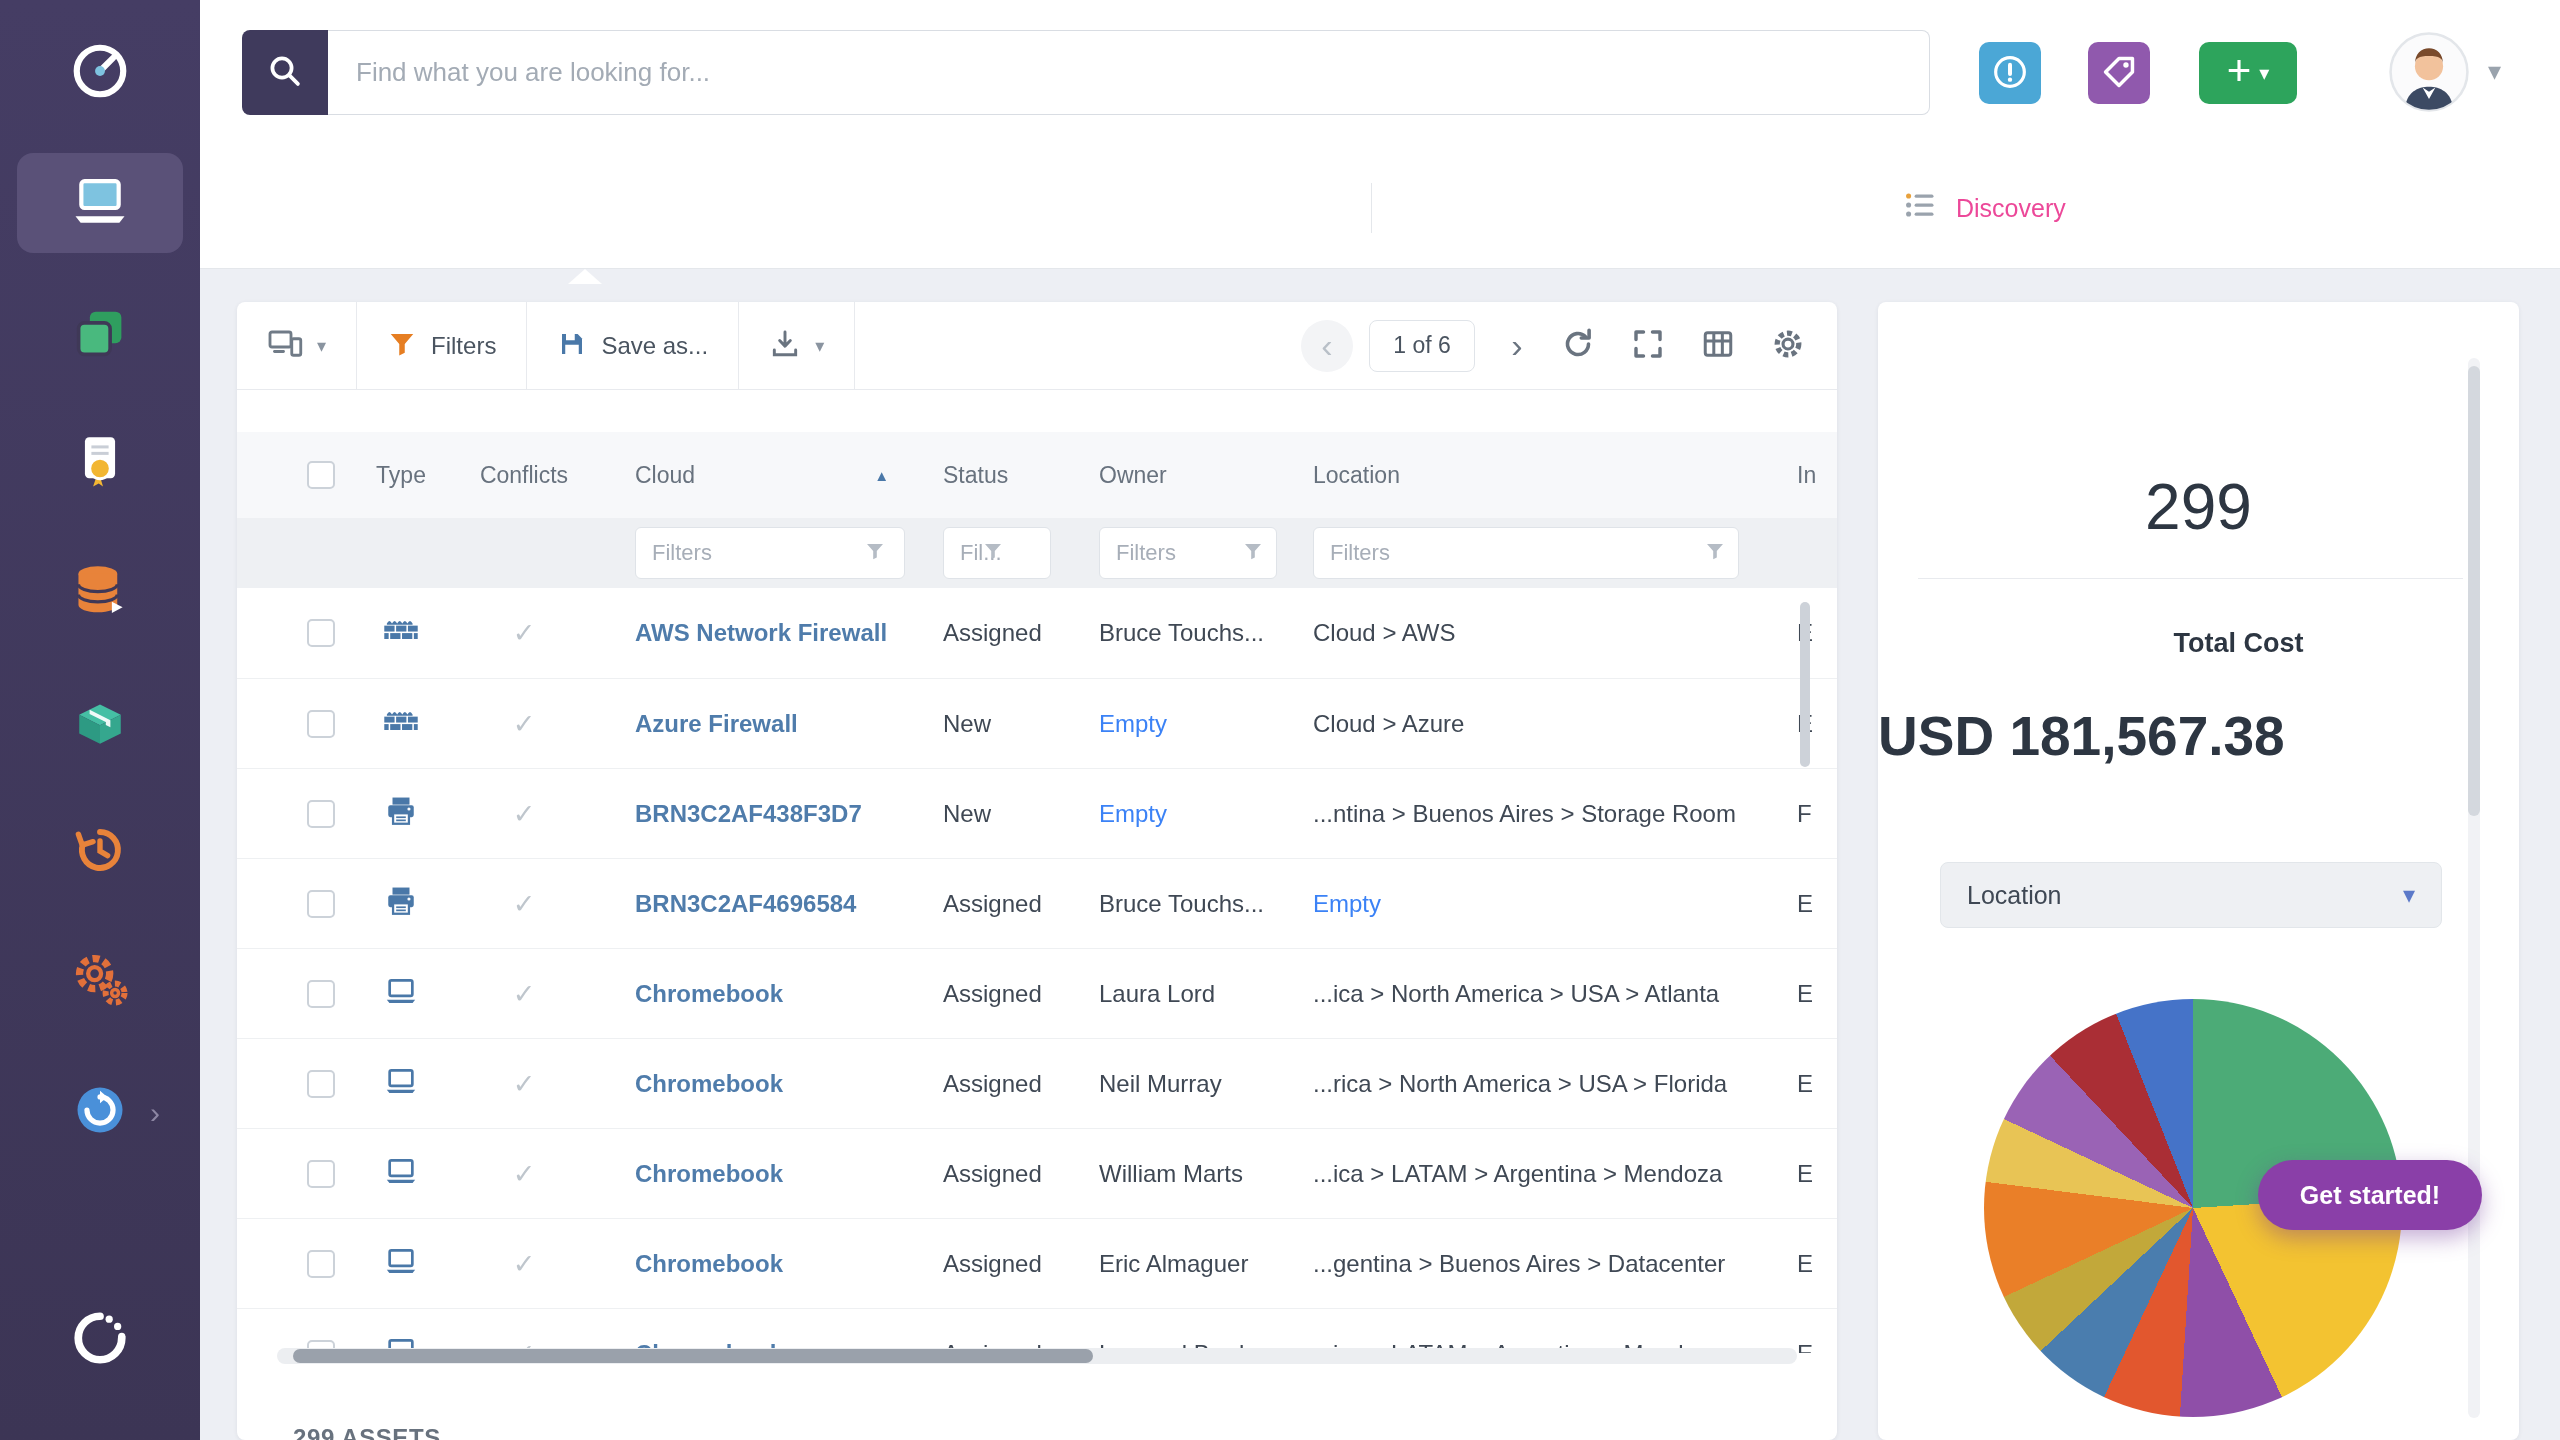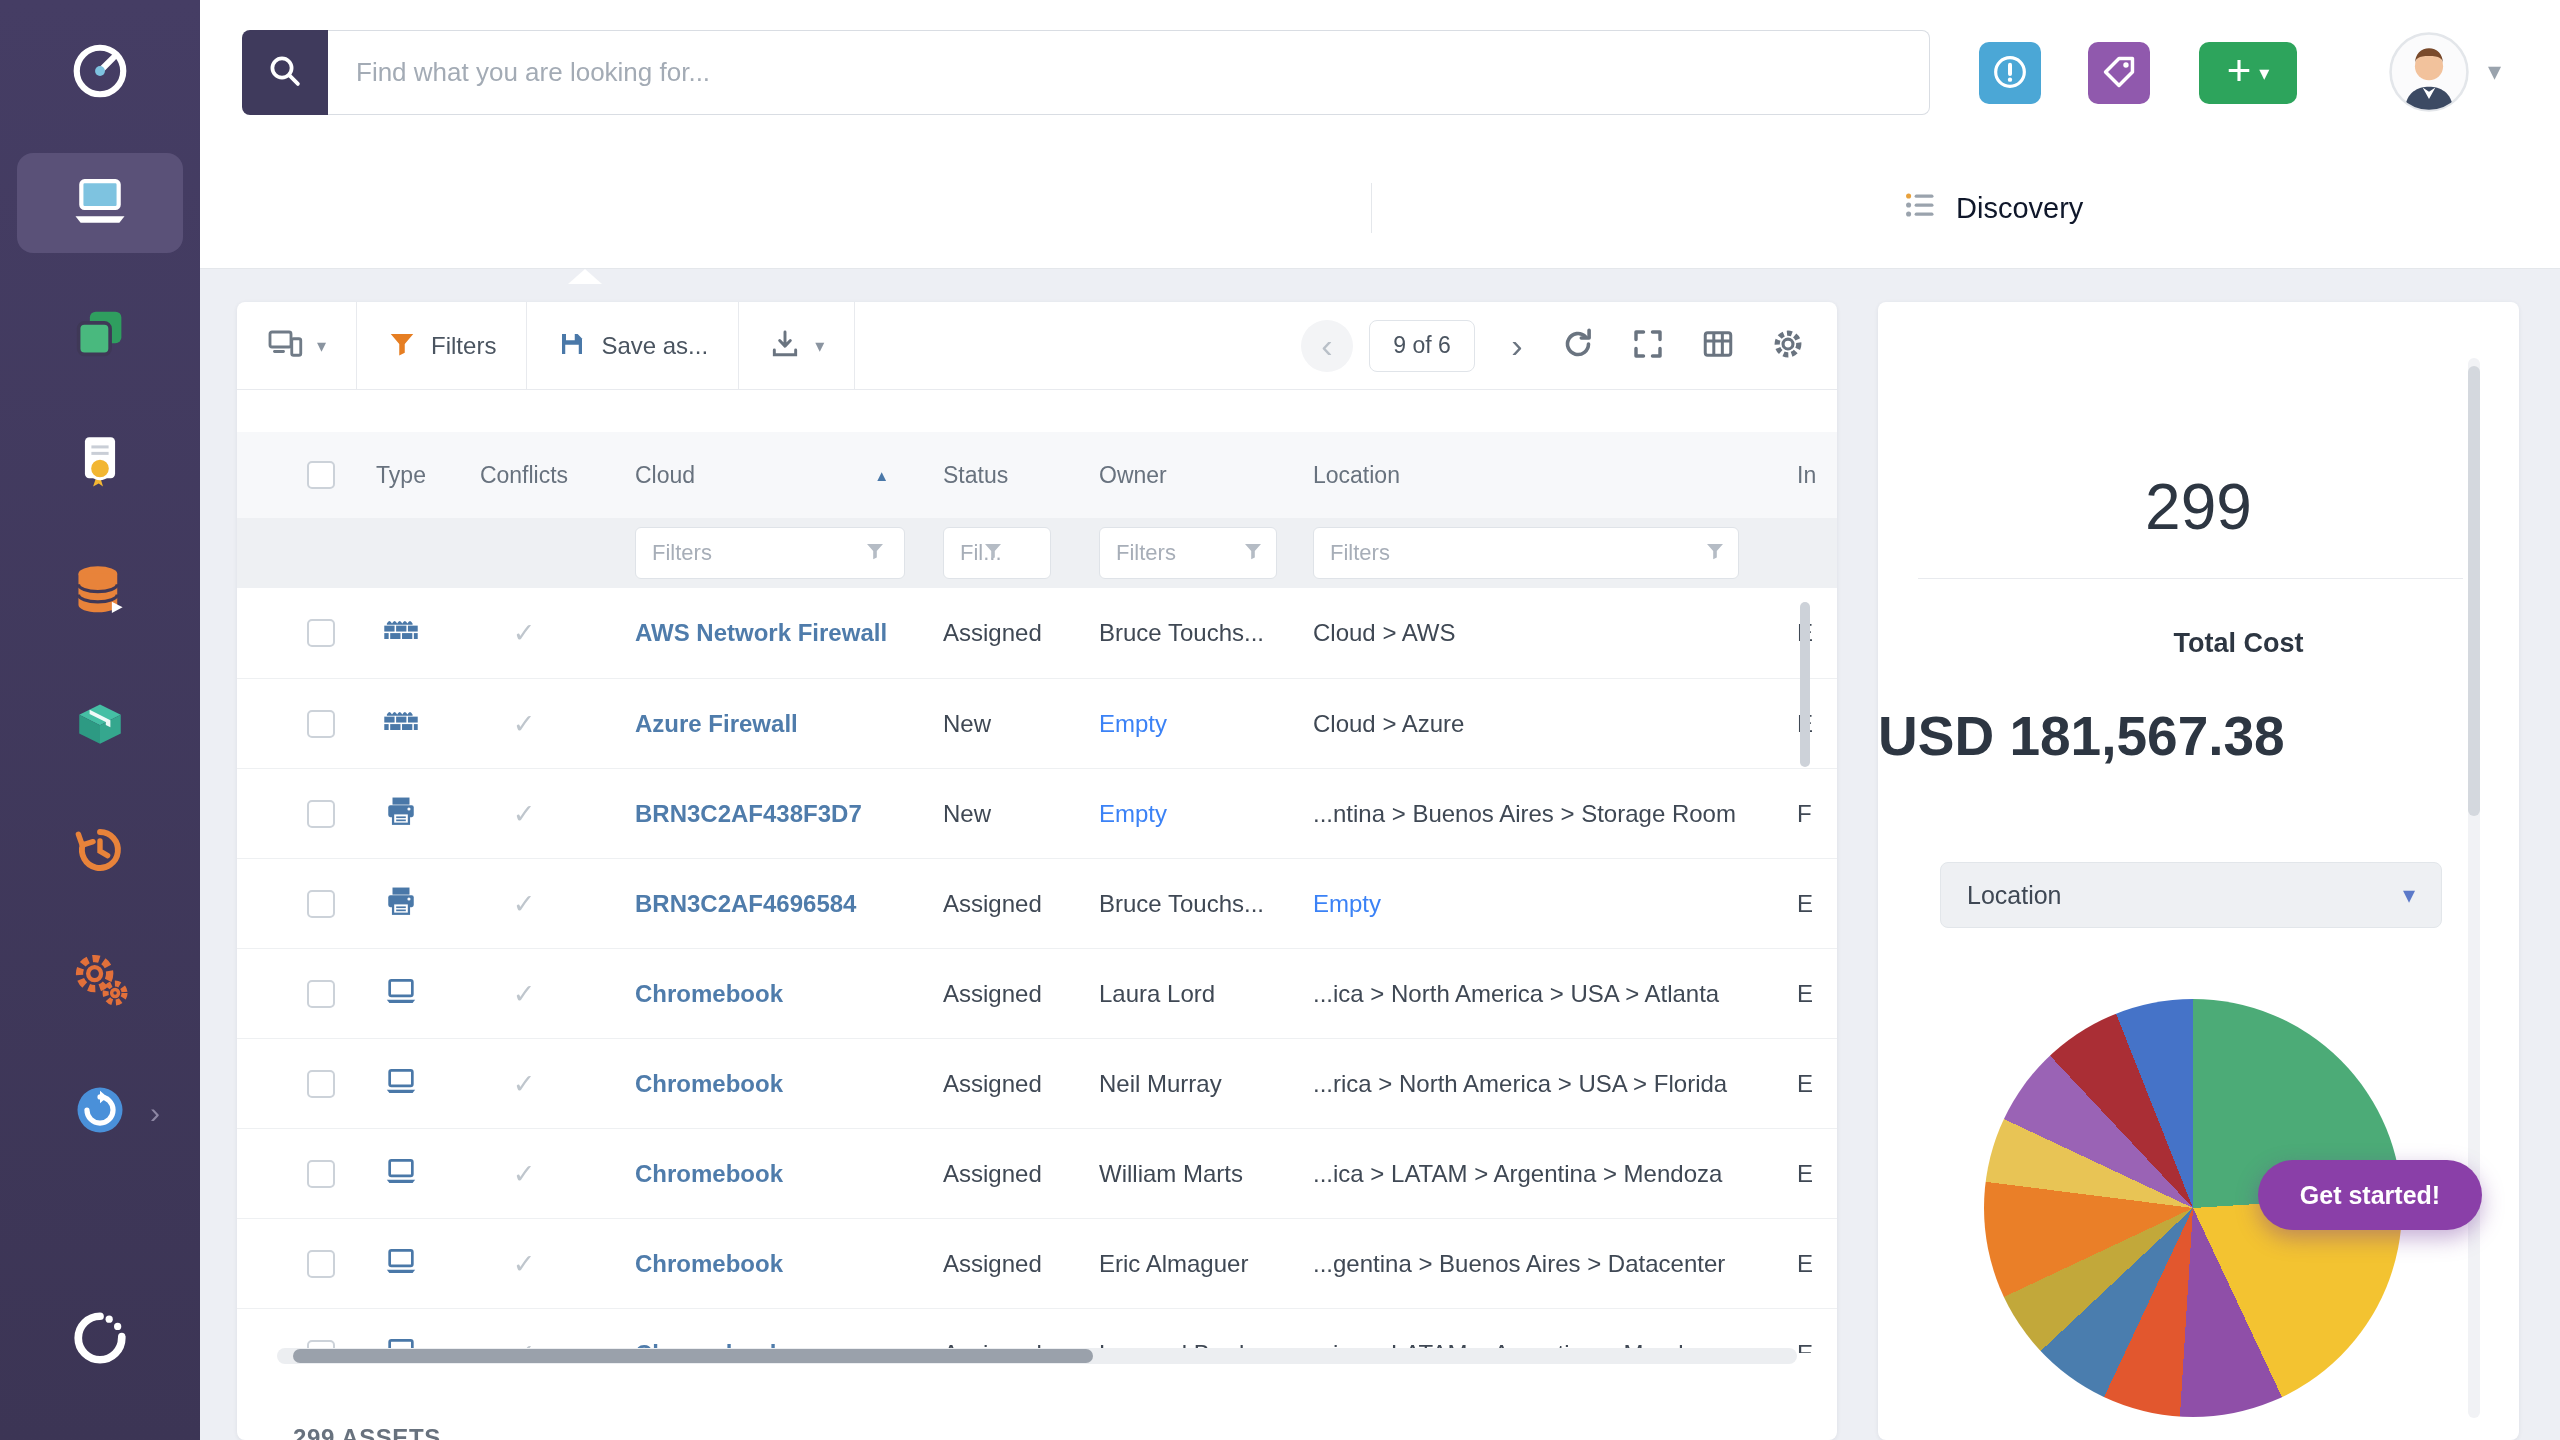--- a/index.html
+++ b/index.html
@@ -32,21 +32,21 @@
   .tb-add .plus { font-size:42px; font-weight:400; line-height:1; margin-top:-4px; }
   .tb-add .caret { font-size:20px; }
   .avatar { position:absolute; left:2188px; top:31px; width:82px; height:82px; cursor:pointer; }
   .profile-caret { position:absolute; left:2288px; top:56px; color:#9aa3ad; font-size:26px; cursor:pointer; }
 
   
   .tabsbar { position:absolute; left:200px; top:147px; width:2360px; height:122px; background:#fff;
     border-bottom:1px solid #e4e7eb; }
   .tab { position:absolute; top:0; height:122px; display:flex; align-items:center; gap:18px; cursor:pointer; }
   .tab-explorer { left:530px; color:#4a5568; font-weight:700; font-size:25px; }
-  .tab-discovery { left:1702px; color:#0f172a; font-weight:400; font-size:29px; }
+  .tab-discovery { left:1702px; color:#ec4899; font-weight:400; font-size:25px; }
   .tab-divider { position:absolute; left:1171px; top:36px; width:1px; height:50px; background:#e4e7eb; }
   .tab-notch { position:absolute; left:568px; top:269px; width:0; height:0; z-index:6;
     border-left:17px solid transparent; border-right:17px solid transparent; border-bottom:15px solid #fff; }
 
   
   .content { position:absolute; left:200px; top:269px; width:2360px; height:1171px; background:#edeff4; }
   .card { position:absolute; background:#fff; border-radius:8px; box-shadow:0 1px 4px rgba(40,50,70,.08); }
   .table-card { left:37px; top:33px; width:1600px; height:1138px; overflow:hidden; }
   .side-card  { left:1678px; top:33px; width:641px; height:1138px; overflow:hidden; }
 
@@ -353,21 +353,21 @@
               <path d="M12 3 v10 M8 9.4 l4 4.2 4-4.2" stroke="#6a7480" stroke-width="2.2" fill="none" stroke-linecap="round" stroke-linejoin="round"></path>
               <path d="M4 16.5 v3.5 h16 v-3.5" stroke="#6a7480" stroke-width="2.2" fill="none" stroke-linecap="round"></path>
             </svg>
         </span>
         <span class="caret-sm">▾</span>
       </div>
       <div class="tool-sep"></div>
 
       <div class="pager">
         <div class="pg-prev">‹</div>
-        <div class="pg-box">9 of 6</div>
+        <div class="pg-box">1 of 6</div>
         <div class="pg-next">›</div>
       </div>
 
       <div class="tool-icon-btn">
         <span>
           <svg width="36" height="36" viewBox="0 0 24 24">
               <path d="M19 12 a7 7 0 1 1 -2.1-5" fill="none" stroke="#6a7480" stroke-width="2.4" stroke-linecap="round"></path>
               <path d="M19.4 2.8 v5.2 h-5.2" fill="none" stroke="#6a7480" stroke-width="2.4" stroke-linecap="round" stroke-linejoin="round"></path>
             </svg>
         </span>

